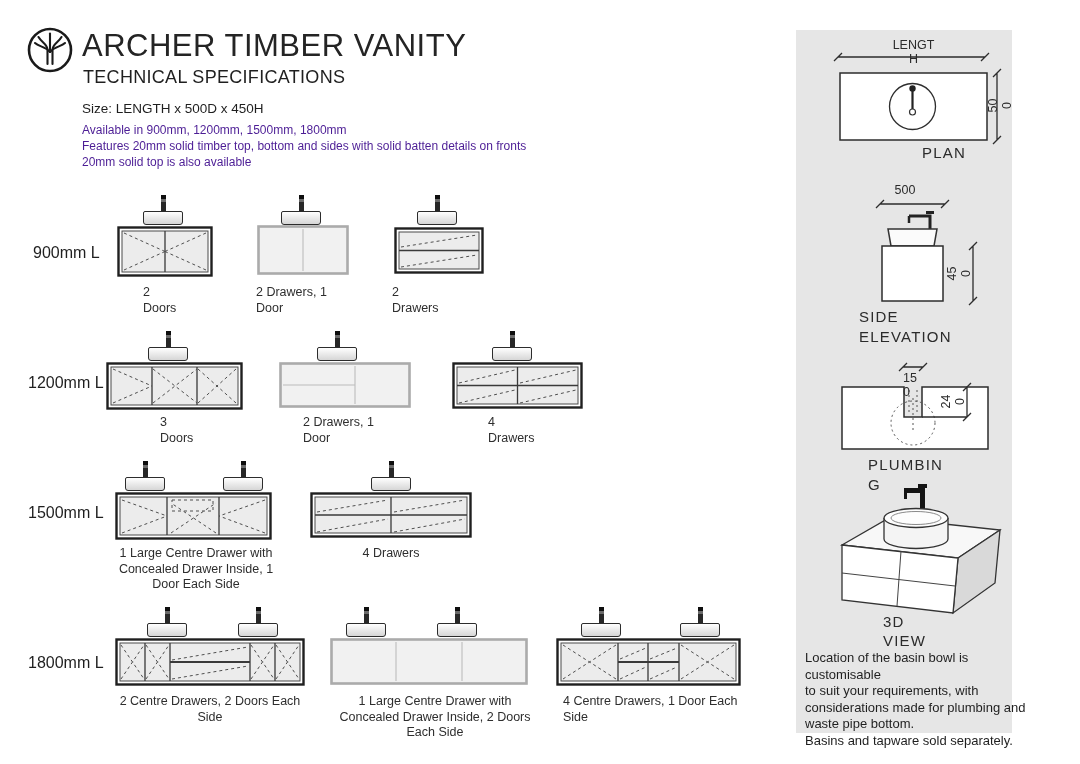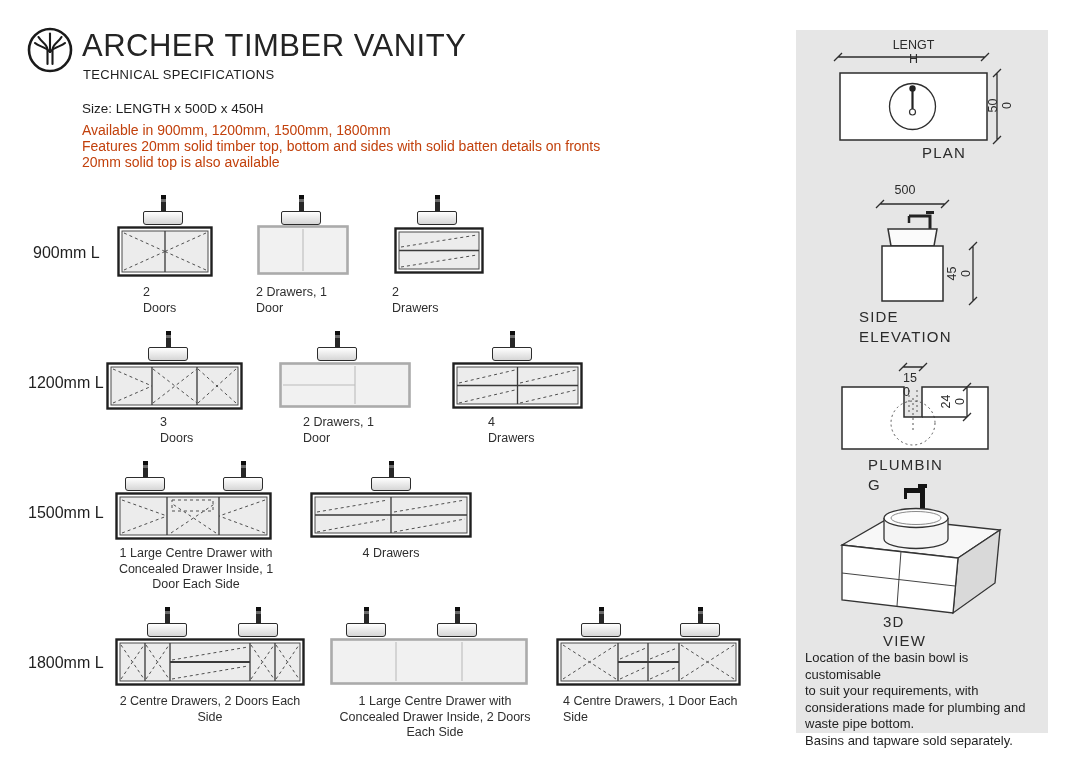--- a/index.html
+++ b/index.html
@@ -4,39 +4,39 @@
 <style>
   html,body{margin:0;padding:0;background:#fff;}
   .page{
     position:relative;width:1080px;height:764px;background:#ffffff;
     font-family:"Liberation Sans","DejaVu Sans",sans-serif;color:#262626;
     overflow:hidden;
   }
   .abs{position:absolute;}
   
   .title{font-size:31px;letter-spacing:0.5px;color:#242424;white-space:nowrap;}
-  .subtitle{font-size:13px;letter-spacing:0.3px;color:#1f1f1f;}
+  .subtitle{font-size:18px;letter-spacing:0.3px;color:#1f1f1f;}
   .size-line{font-size:13.5px;color:#1f1f1f;}
-  .info-lines{font-size:14px;line-height:15.8px;color:#c2410c;white-space:pre-line;}
+  .info-lines{font-size:12px;line-height:15.8px;color:#4c1d95;white-space:pre-line;}
   
   .row-label{font-size:16px;color:#1f1f1f;white-space:nowrap;}
   .caption{font-size:12.5px;line-height:15.5px;color:#2e2e2e;white-space:pre-line;}
   .caption.center{text-align:center;}
   .basin-unit{position:absolute;width:40px;height:32px;display:flex;flex-direction:column;align-items:center;}
   .tap{width:5px;height:17px;background:linear-gradient(180deg,#0e0e0e 0 4px,#6a6a6a 4px 7px,#272727 7px);}
   .bowl{width:40px;height:14px;margin-top:-1px;background:linear-gradient(180deg,#ffffff,#d6d6d6);
         border:1.6px solid #2c2c2c;border-radius:2px 2px 3px 3px;box-sizing:border-box;}
   svg .co{fill:#ffffff;stroke:#1f1f1f;stroke-width:2.4;}
   svg .ci{fill:#ececec;stroke:#4a4a4a;stroke-width:1;}
   svg .dv{stroke:#3a3a3a;stroke-width:1.3;}
   svg .dd{stroke:#4f4f4f;stroke-width:1;stroke-dasharray:3 3;fill:none;}
   svg .po{fill:#f1f1f1;stroke:#ababab;stroke-width:2.6;}
   svg .pi{stroke:#bcbcbc;stroke-width:1.1;}
   
-  .panel{position:absolute;left:796px;top:30px;width:252px;height:703px;background:#e6e6e6;}
+  .panel{position:absolute;left:796px;top:30px;width:216px;height:703px;background:#e6e6e6;}
   .dim-text{font-size:12.5px;line-height:13.5px;color:#2b2b2b;white-space:pre-line;text-align:center;}
   .dim-text.left{text-align:left;}
   .dim-rot{transform:rotate(-90deg);}
   .panel-label{font-size:15px;letter-spacing:1.2px;color:#2b2b2b;white-space:pre-line;line-height:20px;}
   .note{font-size:13px;line-height:16.5px;color:#1f1f1f;white-space:pre-line;}
   svg .tl{stroke:#2d2d2d;stroke-width:1.3;fill:none;}
   svg .tw{fill:#ffffff;stroke:#2d2d2d;stroke-width:1.5;}
   svg .dot{stroke:#555;stroke-width:1;stroke-dasharray:2 3;fill:none;}
   svg .iso{stroke:#333;stroke-width:1.3;}
 </style>

